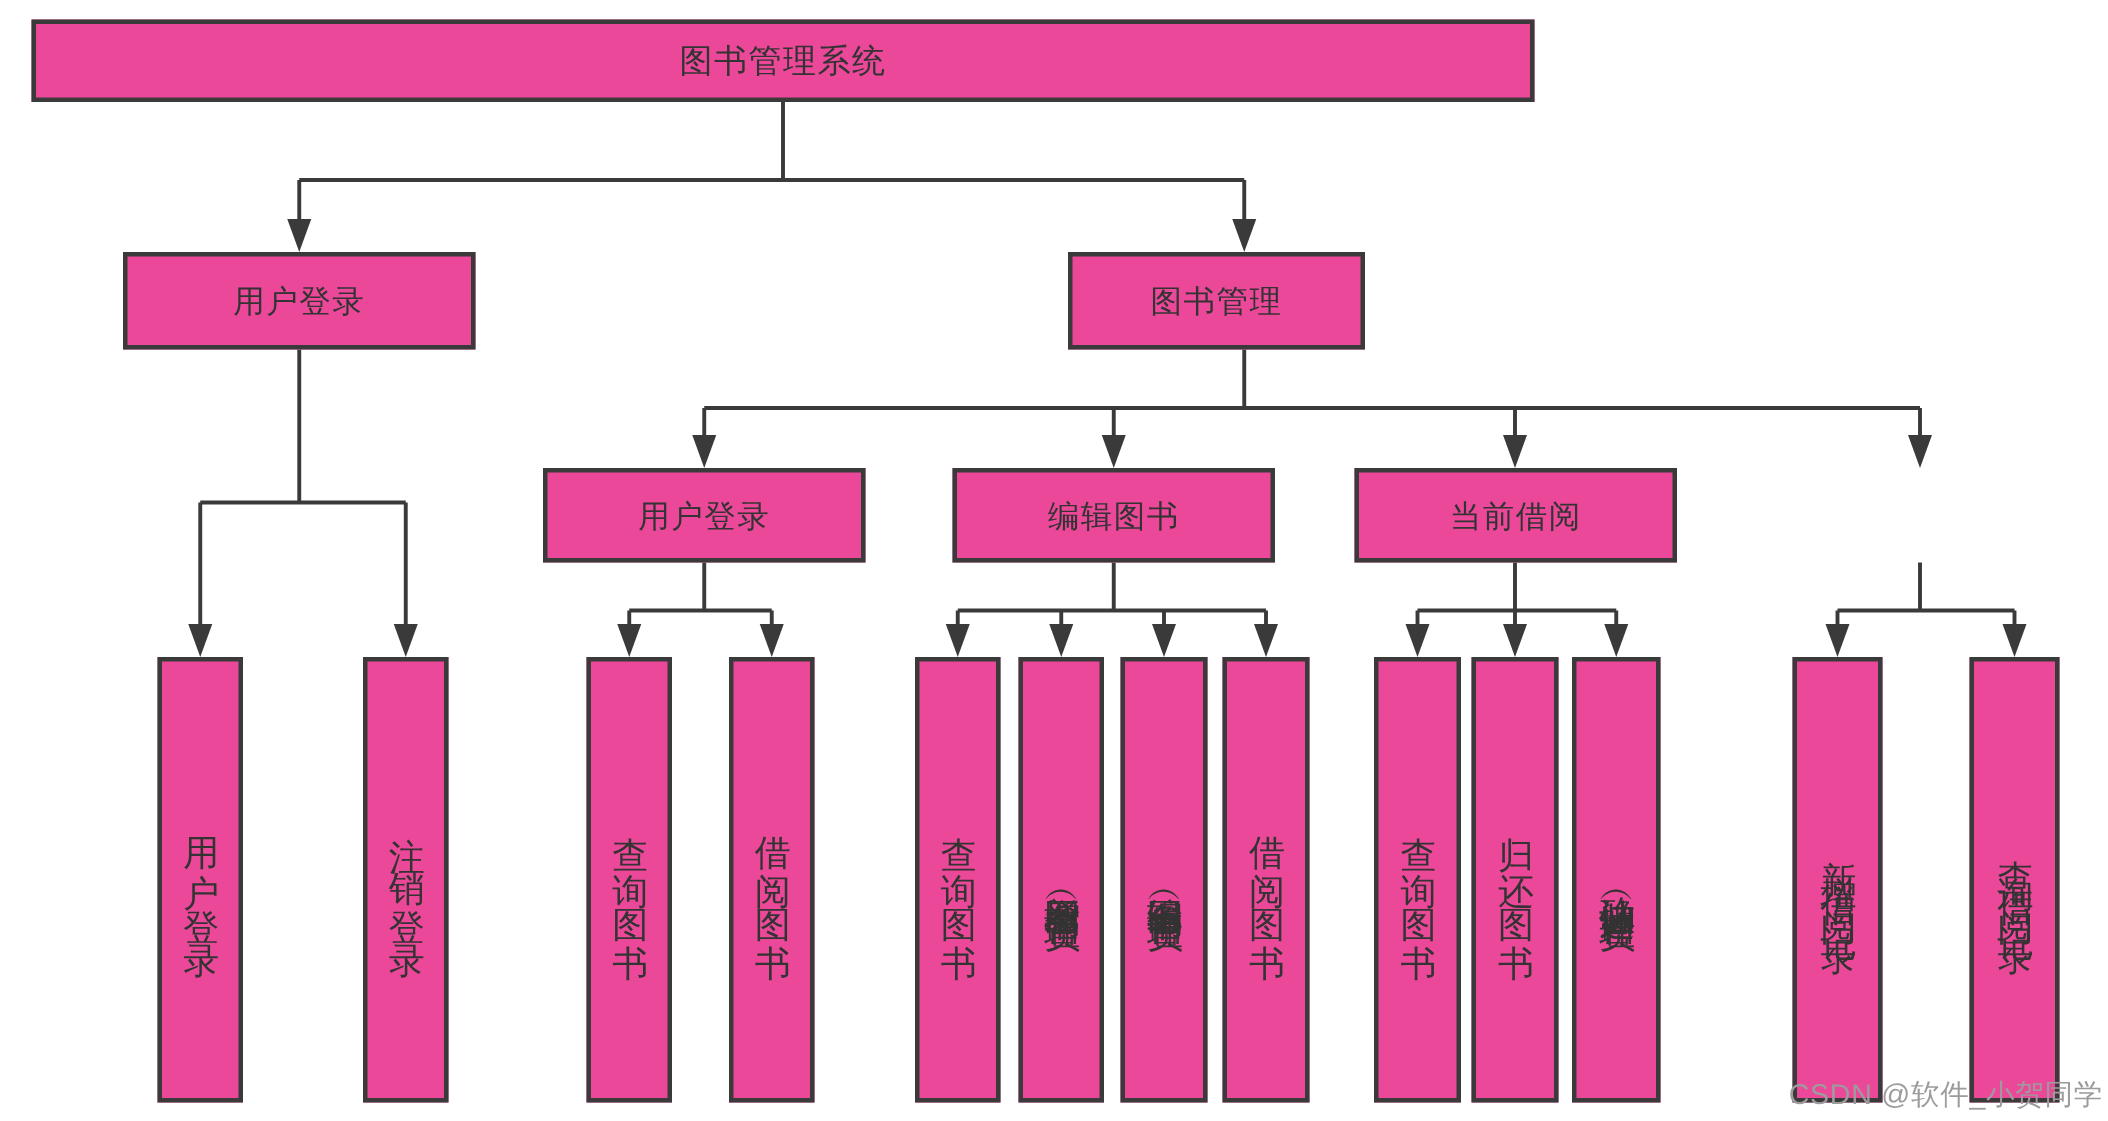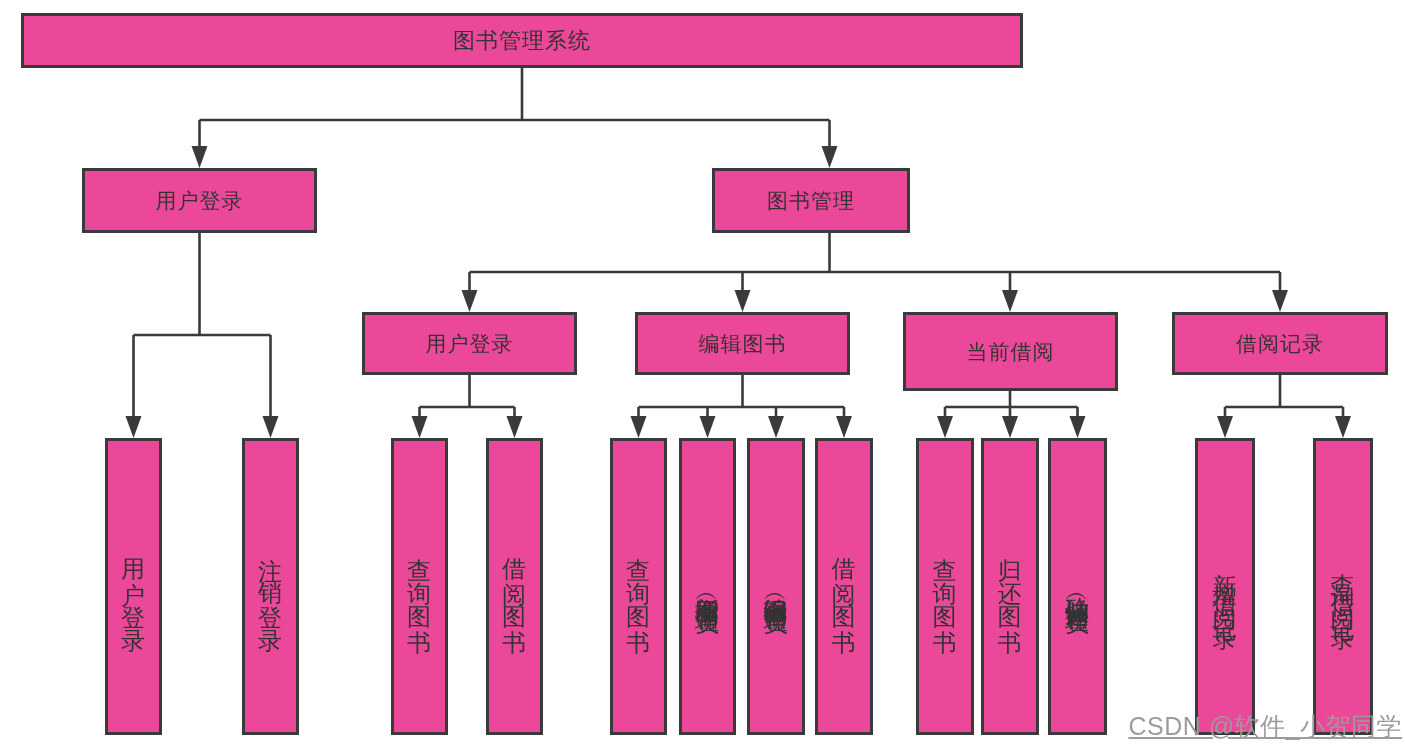--- a/index.html
+++ b/index.html
@@ -19,21 +19,21 @@
   .root .h-label{font-size:22px;}
   .leaf span{
     writing-mode:vertical-rl;text-orientation:mixed;
     font-size:24px;line-height:1.05;white-space:nowrap;
   }
   .leaf.s span{letter-spacing:24px;}
   .leaf.m span{letter-spacing:11px;}
   .leaf.l span{letter-spacing:2px;}
   .watermark{
     position:absolute;right:3px;bottom:4px;z-index:10;
-    font-size:25px;color:#9c9c9c;letter-spacing:0.5px;white-space:nowrap;text-decoration:underline;
+    font-size:19px;color:#9c9c9c;letter-spacing:0.5px;white-space:nowrap;
   }
 </style>
 </head>
 <body>
 
 <div id="stage">
 
   <svg class="connectors" width="1405" height="747" viewBox="0 0 1405 747">
     <g stroke="#3a3a3a" stroke-width="2.6" fill="none">
 
@@ -113,25 +113,22 @@
   <div class="box" style="left:712px;top:168px;width:198px;height:65px;">
     <span class="h-label">图书管理</span>
   </div>
 
   <div class="box" style="left:362px;top:312px;width:215px;height:63px;">
     <span class="h-label">用户登录</span>
   </div>
   <div class="box" style="left:635px;top:312px;width:215px;height:63px;">
     <span class="h-label">编辑图书</span>
   </div>
-  <div class="box" style="left:903px;top:312px;width:215px;height:79px;">
+  <div class="box" style="left:903px;top:312px;width:215px;height:63px;">
     <span class="h-label">当前借阅</span>
-  </div>
-  <div class="box" style="left:1172px;top:312px;width:216px;height:63px;">
-    <span class="h-label">借阅记录</span>
   </div>
 
   <div class="box leaf s" style="left:105px;top:438px;width:57px;height:297px;">
     <span>用户登录</span>
   </div>
   <div class="box leaf s" style="left:242px;top:438px;width:57px;height:297px;">
     <span>注销登录</span>
   </div>
 
   <div class="box leaf s" style="left:391px;top:438px;width:57px;height:297px;">

